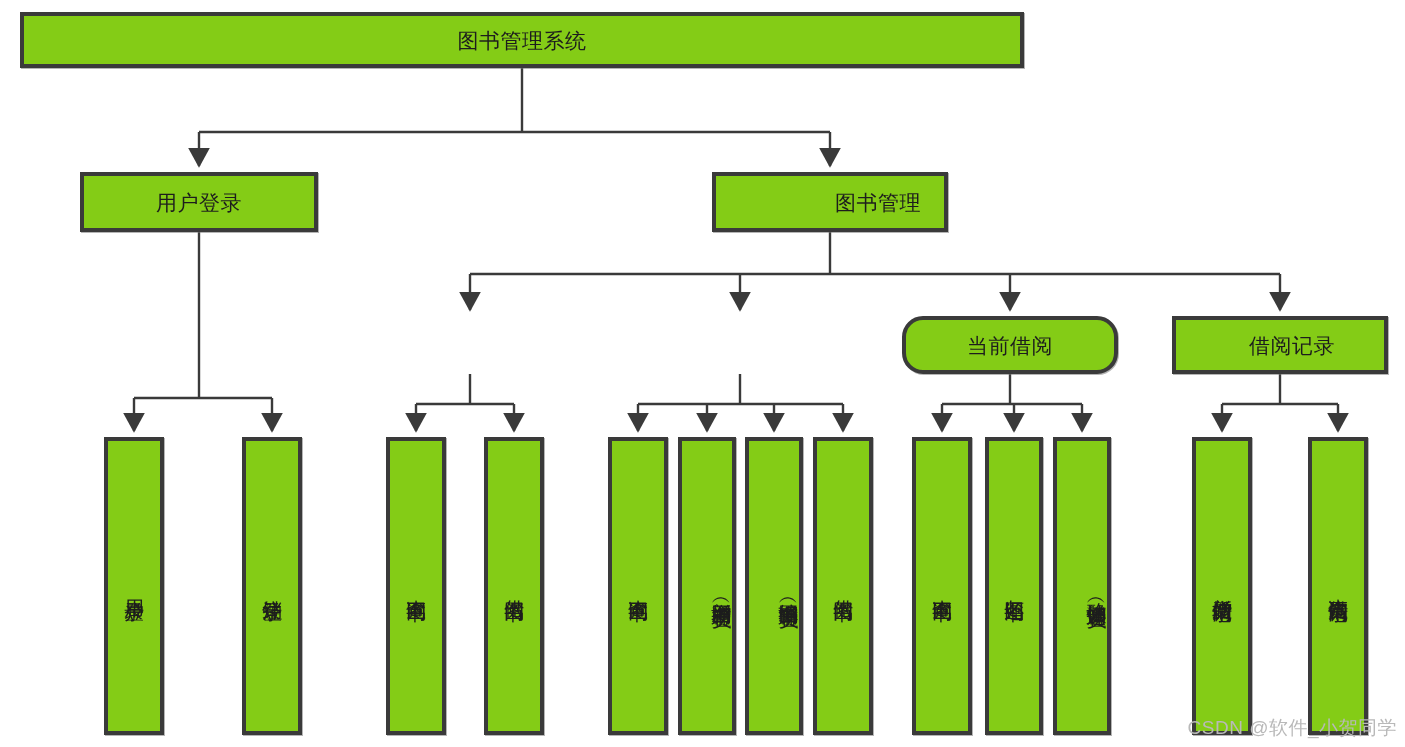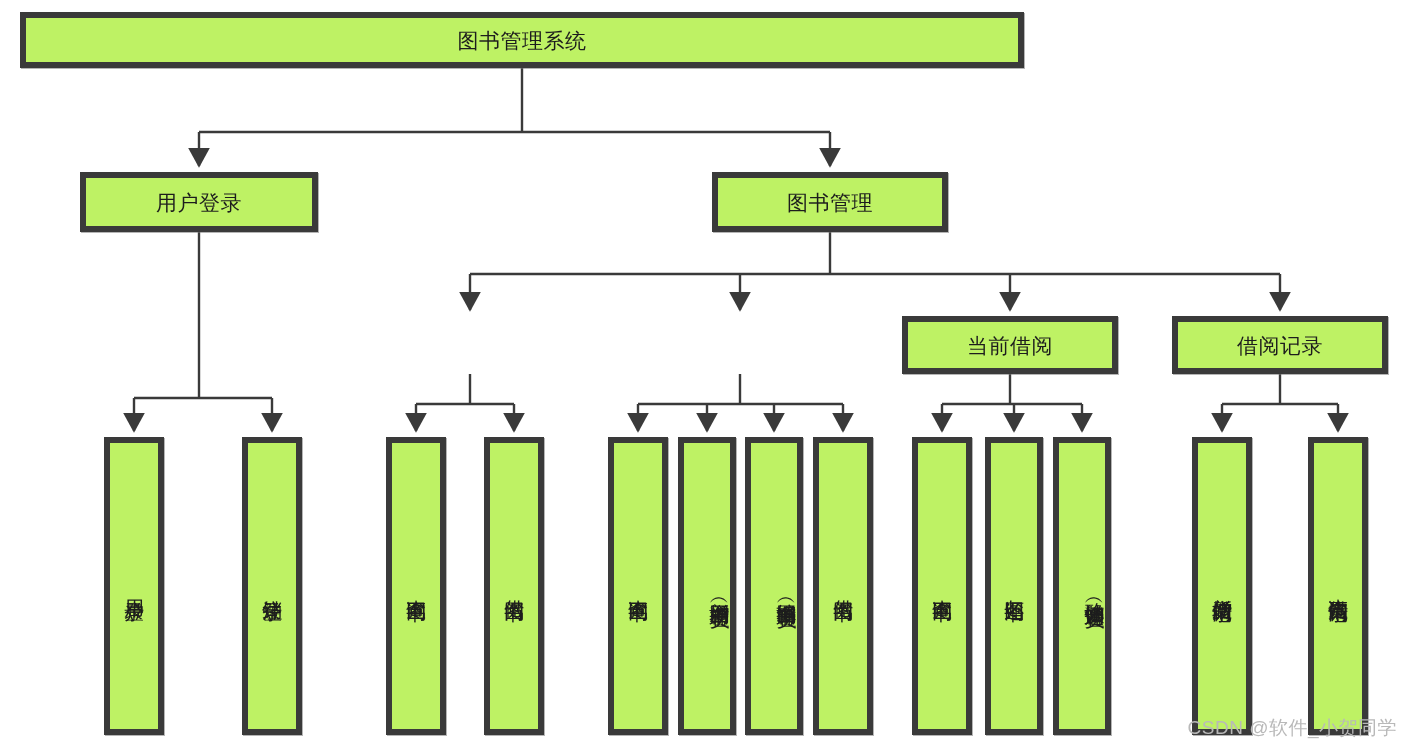--- a/index.html
+++ b/index.html
@@ -17,22 +17,22 @@
   #diagram-root {
     position: absolute;
     left: 0;
     top: 0;
     width: 1405px;
     height: 747px;
   }
   .node-box {
     position: absolute;
     box-sizing: border-box;
-    background: #bef264;
-    border: 6px solid #b91c1c;
+    background: #84cc16;
+    border: 4px solid #b91c1c;
     box-shadow: 1px 1px 0 rgba(120,120,120,0.55);
   }
   .node-label-h {
     position: absolute;
     left: 0;
     top: 0;
     width: 100%;
     height: 100%;
     display: flex;
     align-items: center;
@@ -141,28 +141,28 @@
   </svg>
 
   <div class="node-box" style="left: 20px; top: 12px; width: 1004px; height: 56px; border-color: rgb(58, 58, 58);">
     <span class="node-label-h" style="color: rgb(29, 29, 29);">图书管理系统</span>
   </div>
 
   <div class="node-box" style="left: 80px; top: 172px; width: 238px; height: 60px; border-color: rgb(58, 58, 58);">
     <span class="node-label-h" style="color: rgb(29, 29, 29);">用户登录</span>
   </div>
   <div class="node-box" style="left: 712px; top: 172px; width: 236px; height: 60px; border-color: rgb(58, 58, 58);">
-    <span class="node-label-h" style="color: rgb(29, 29, 29);">图书管理</span>
-  </div>
-
-  <div class="node-box" style="left: 902px; top: 316px; width: 216px; height: 58px; border-color: rgb(58, 58, 58);">
+    <span class="node-label-h" style="color: rgb(29, 29, 29); margin-left: 48px;">图书管理</span>
+  </div>
+
+  <div class="node-box" style="left: 902px; top: 316px; width: 216px; height: 58px; border-color: rgb(58, 58, 58); border-radius: 21px;">
     <span class="node-label-h" style="color: rgb(29, 29, 29);">当前借阅</span>
   </div>
   <div class="node-box" style="left: 1172px; top: 316px; width: 216px; height: 58px; border-color: rgb(58, 58, 58);">
-    <span class="node-label-h" style="color: rgb(29, 29, 29);">借阅记录</span>
+    <span class="node-label-h" style="color: rgb(29, 29, 29); margin-left: 12px;">借阅记录</span>
   </div>
 
   <div class="node-box" style="left: 104px; top: 437px; width: 60px; height: 298px; border-color: rgb(58, 58, 58);">
     <span class="node-label-v center" style="color: rgb(29, 29, 29);">用户登录</span>
   </div>
   <div class="node-box" style="left: 242px; top: 437px; width: 60px; height: 298px; border-color: rgb(58, 58, 58);">
     <span class="node-label-v center" style="color: rgb(29, 29, 29);">注销登录</span>
   </div>
   <div class="node-box" style="left: 386px; top: 437px; width: 60px; height: 298px; border-color: rgb(58, 58, 58);">
     <span class="node-label-v center" style="color: rgb(29, 29, 29);">查询图书</span>

